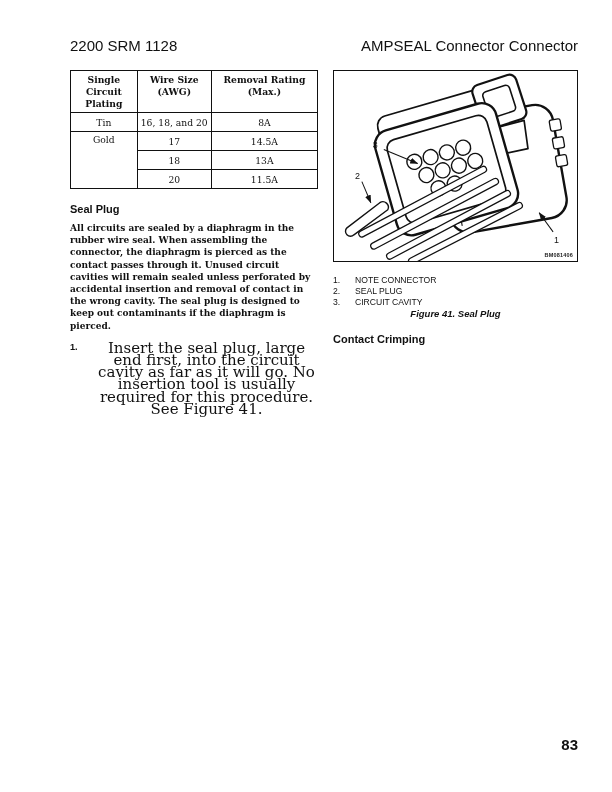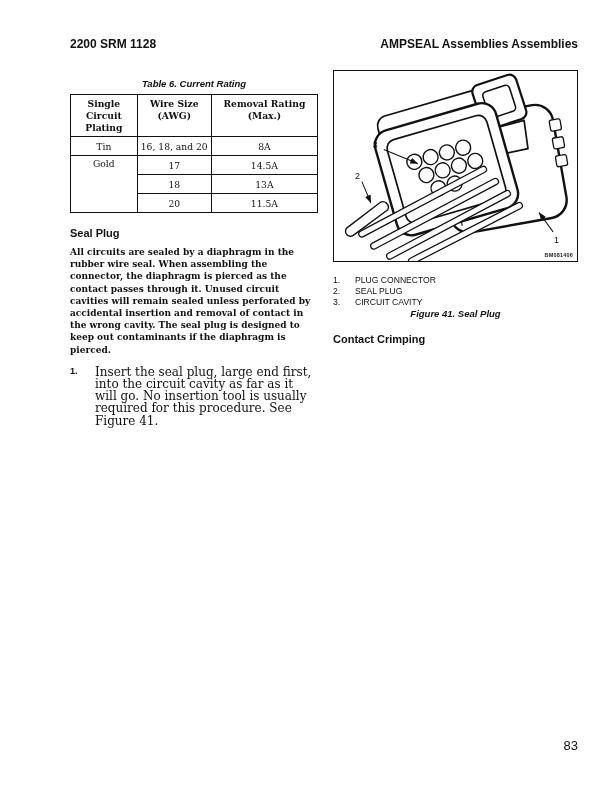--- a/index.html
+++ b/index.html
@@ -1,42 +1,42 @@
 <!DOCTYPE html>
 <html><head>
 <meta charset="utf-8">
 <style>
   html,body{margin:0;padding:0;background:#e8e8e8;}
   .page{position:relative;width:612px;height:792px;background:#ffffff;margin:0 auto;
         font-family:"Liberation Sans",sans-serif;color:#111;overflow:hidden;}
 
   
   .hdr{position:absolute;top:37px;left:70px;right:34px;display:flex;
-       justify-content:space-between;font-size:12px;font-weight:bold;}
+       justify-content:space-between;font-size:15px;font-weight:normal;}
 
   
   .cols{position:absolute;top:70px;left:70px;width:508px;display:grid;
         grid-template-columns:248px 245px;column-gap:15px;}
 
   
   .tbl-title{font-size:9.5px;font-weight:bold;font-style:italic;text-align:center;
              margin:8px 0 5px;}
   table.rating{width:100%;border-collapse:collapse;font-family:"DejaVu Serif",serif;
                font-size:9.2px;}
   table.rating th,table.rating td{border:1px solid #111;text-align:center;
                padding:2px 3px;}
   table.rating th{vertical-align:top;padding-top:3px;line-height:12px;font-weight:bold;}
   table.rating td{height:14px;}
   td.span-cell{vertical-align:top;padding-top:3px;}
 
   h2.sec{font-size:11px;font-weight:bold;margin:14px 0 7px;}
   p.body{font-family:"DejaVu Serif",serif;font-size:9px;line-height:12.2px;margin:0;font-weight:bold;}
   .step{display:flex;margin-top:10px;}
   .step-num{font-weight:bold;font-size:9.2px;width:25px;flex:none;}
-  .step-text{font-family:"DejaVu Serif",serif;font-size:12px;line-height:12.2px;}
+  .step-text{font-family:"DejaVu Serif",serif;font-size:15px;line-height:12.2px;text-align:center;}
 
   
   .figure-box{height:192px;border:1.6px solid #111;position:relative;box-sizing:border-box;
               background:#fff;}
   .figure-box svg{position:absolute;inset:0;width:100%;height:100%;}
   .wm{position:absolute;right:4px;bottom:3px;font-size:5.5px;font-weight:bold;
       letter-spacing:.2px;color:#222;}
   .callouts{margin-top:13px;font-size:8.6px;line-height:11px;}
   .callout{display:flex;}
   .co-num{width:22px;flex:none;}
@@ -44,40 +44,39 @@
                }
   .crimp-head{margin-top:17px;}
 
   
   .bottom{position:absolute;top:399px;left:70px;width:508px;}
   .bottom h2{font-size:11px;font-weight:bold;margin:0 0 8px;}
   p.note{font-family:"DejaVu Serif",serif;font-size:9px;margin:0;white-space:nowrap;}
   .note-label{font-family:"Liberation Sans",sans-serif;font-size:9.2px;font-weight:bold;
               margin-right:7px;}
 
-  .pageno{position:absolute;right:34px;bottom:39px;font-size:13px;font-weight:normal;}
+  .pageno{position:absolute;right:34px;bottom:39px;font-size:15px;font-weight:bold;}
 
   svg .ln{fill:#fff;stroke:#111;stroke-linejoin:round;stroke-linecap:round;}
   svg .thin{fill:none;stroke:#111;}
   svg text{font-family:"Liberation Sans",sans-serif;font-size:9px;fill:#111;}
 </style>
 </head>
 <body>
 
 <div class="page">
 
   <div class="hdr">
     <span>2200 SRM 1128</span>
-    <span>AMPSEAL Assemblies Assemblies</span>
+    <span>AMPSEAL Connector Connector</span>
   </div>
 
   <div class="cols">
 
     <div>
-      <div class="tbl-title">Table 6. Current Rating</div>
 
       <table class="rating">
         <colgroup>
             <col style="width:27%">
             <col style="width:30%">
             <col style="width:43%">
           </colgroup>
         <thead>
           <tr>
             <th>Single Circuit Plating</th>
@@ -180,21 +179,21 @@
           <text x="44" y="77" text-anchor="end">3</text>
           <text x="26" y="107" text-anchor="end">2</text>
           <text x="221" y="171">1</text>
         </svg>
         <span class="wm">BM081406</span>
       </div>
 
       <div class="callouts">
         <div class="callout">
           <span class="co-num">1.</span>
-          <span>PLUG CONNECTOR</span>
+          <span>NOTE CONNECTOR</span>
         </div>
         <div class="callout">
           <span class="co-num">2.</span>
           <span>SEAL PLUG</span>
         </div>
         <div class="callout">
           <span class="co-num">3.</span>
           <span>CIRCUIT CAVITY</span>
         </div>
       </div>

